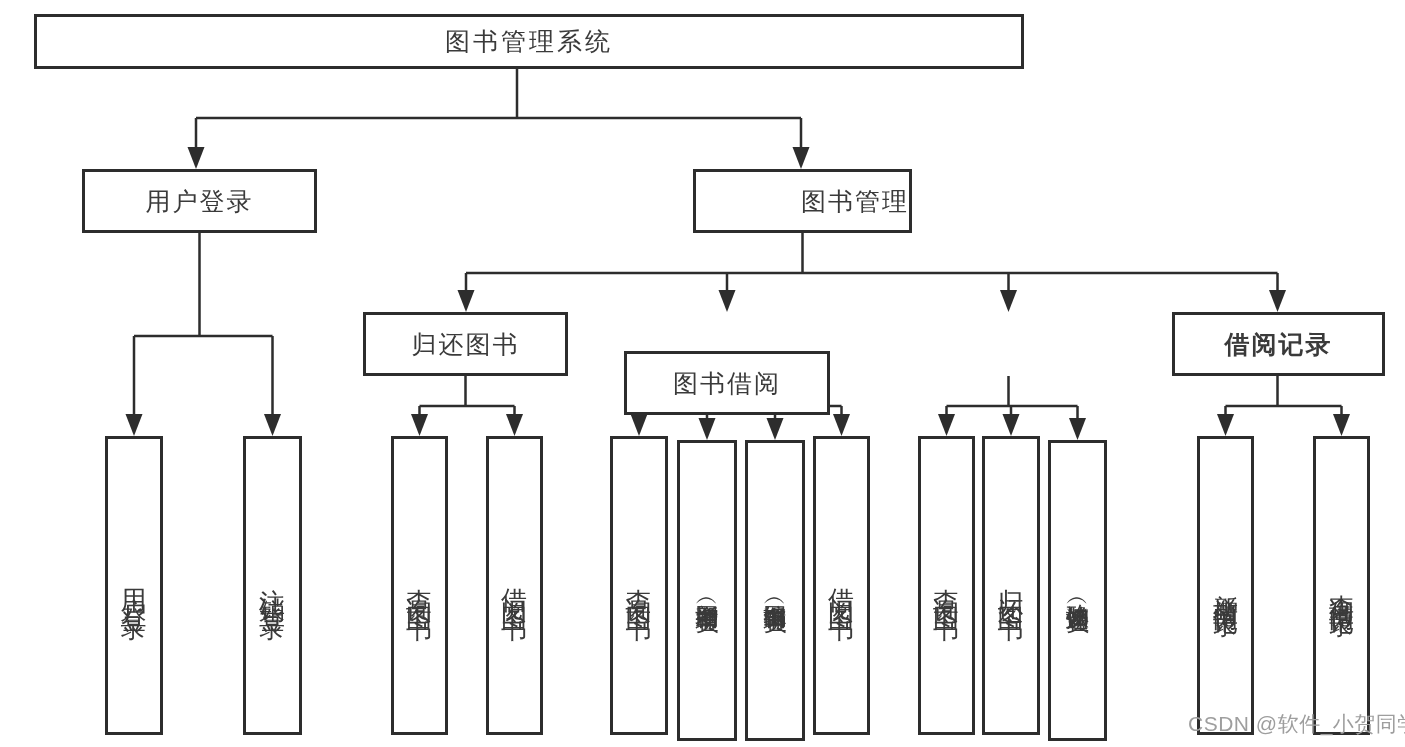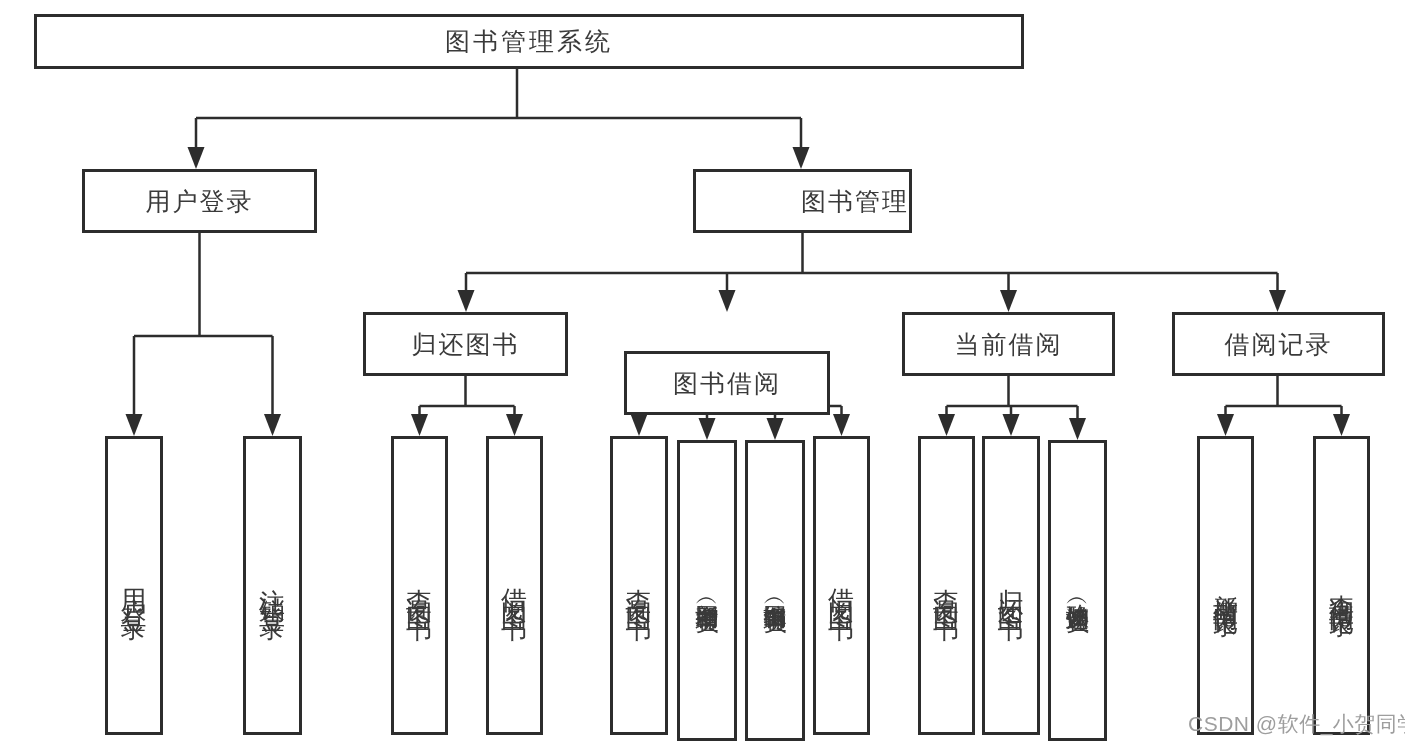--- a/index.html
+++ b/index.html
@@ -100,24 +100,21 @@
   <div class="node" style="left:693px; top:169px; width:219px; height:64px;justify-content:flex-end;">
     <span class="lbl">图书管理</span>
   </div>
 
   <div class="node" style="left:363px; top:312px; width:205px; height:64px;">
     <span class="lbl">归还图书</span>
   </div>
   <div class="node" style="left:624px; top:312px; width:206px; height:64px;margin-top:39px;">
     <span class="lbl">图书借阅</span>
   </div>
-  <div class="node" style="left:902px; top:312px; width:213px; height:64px;">
-    <span class="lbl">当前借阅</span>
-  </div>
-  <div class="node" style="left:1172px; top:312px; width:213px; height:64px;">
+  <div class="node" style="left:1172px; top:312px; width:213px; height:64px;font-weight:bold;">
     <span class="lbl">借阅记录</span>
   </div>
 
   <div class="node leaf short" style="left:105px; top:436px; width:58px; height:299px;">
     <span class="lbl">用户登录</span>
   </div>
   <div class="node leaf short" style="left:243px; top:436px; width:59px; height:299px;">
     <span class="lbl">注销登录</span>
   </div>
   <div class="node leaf short" style="left:391px; top:436px; width:57px; height:299px;">

